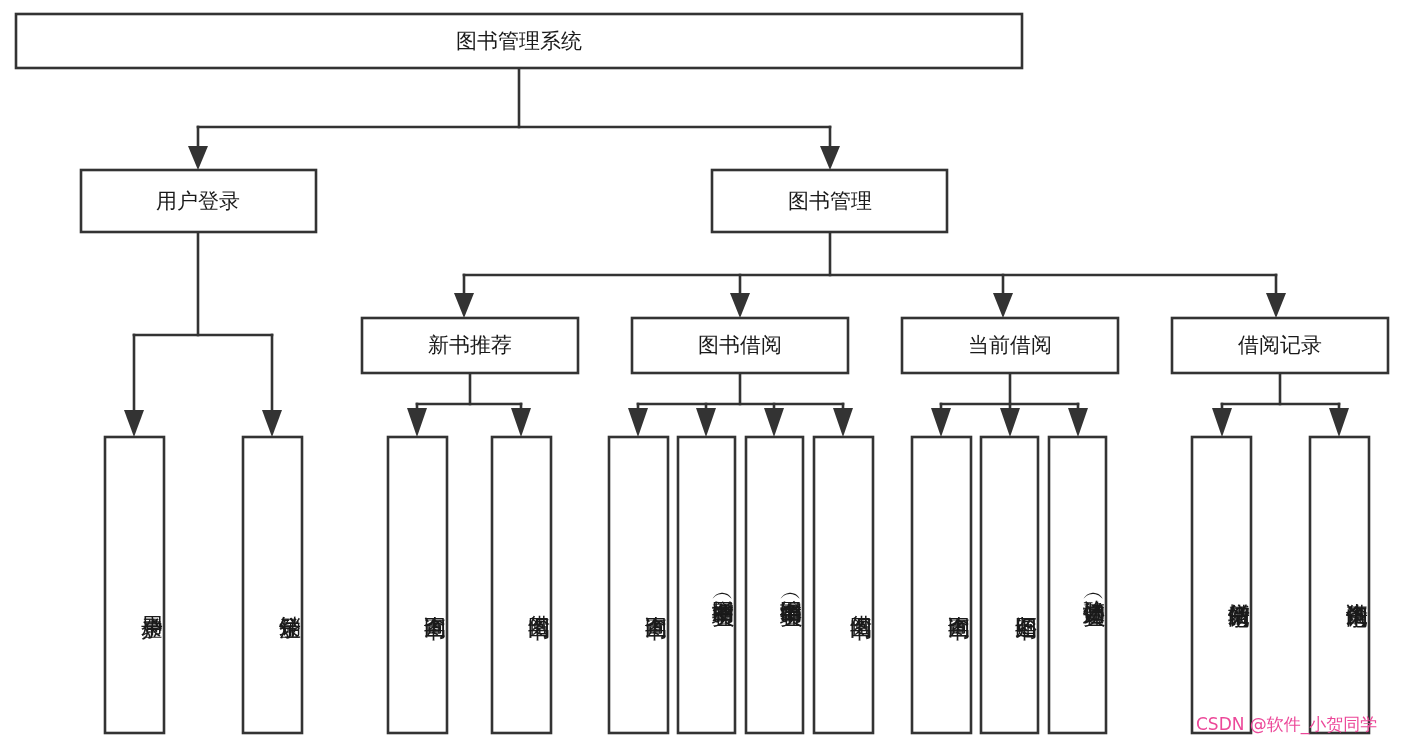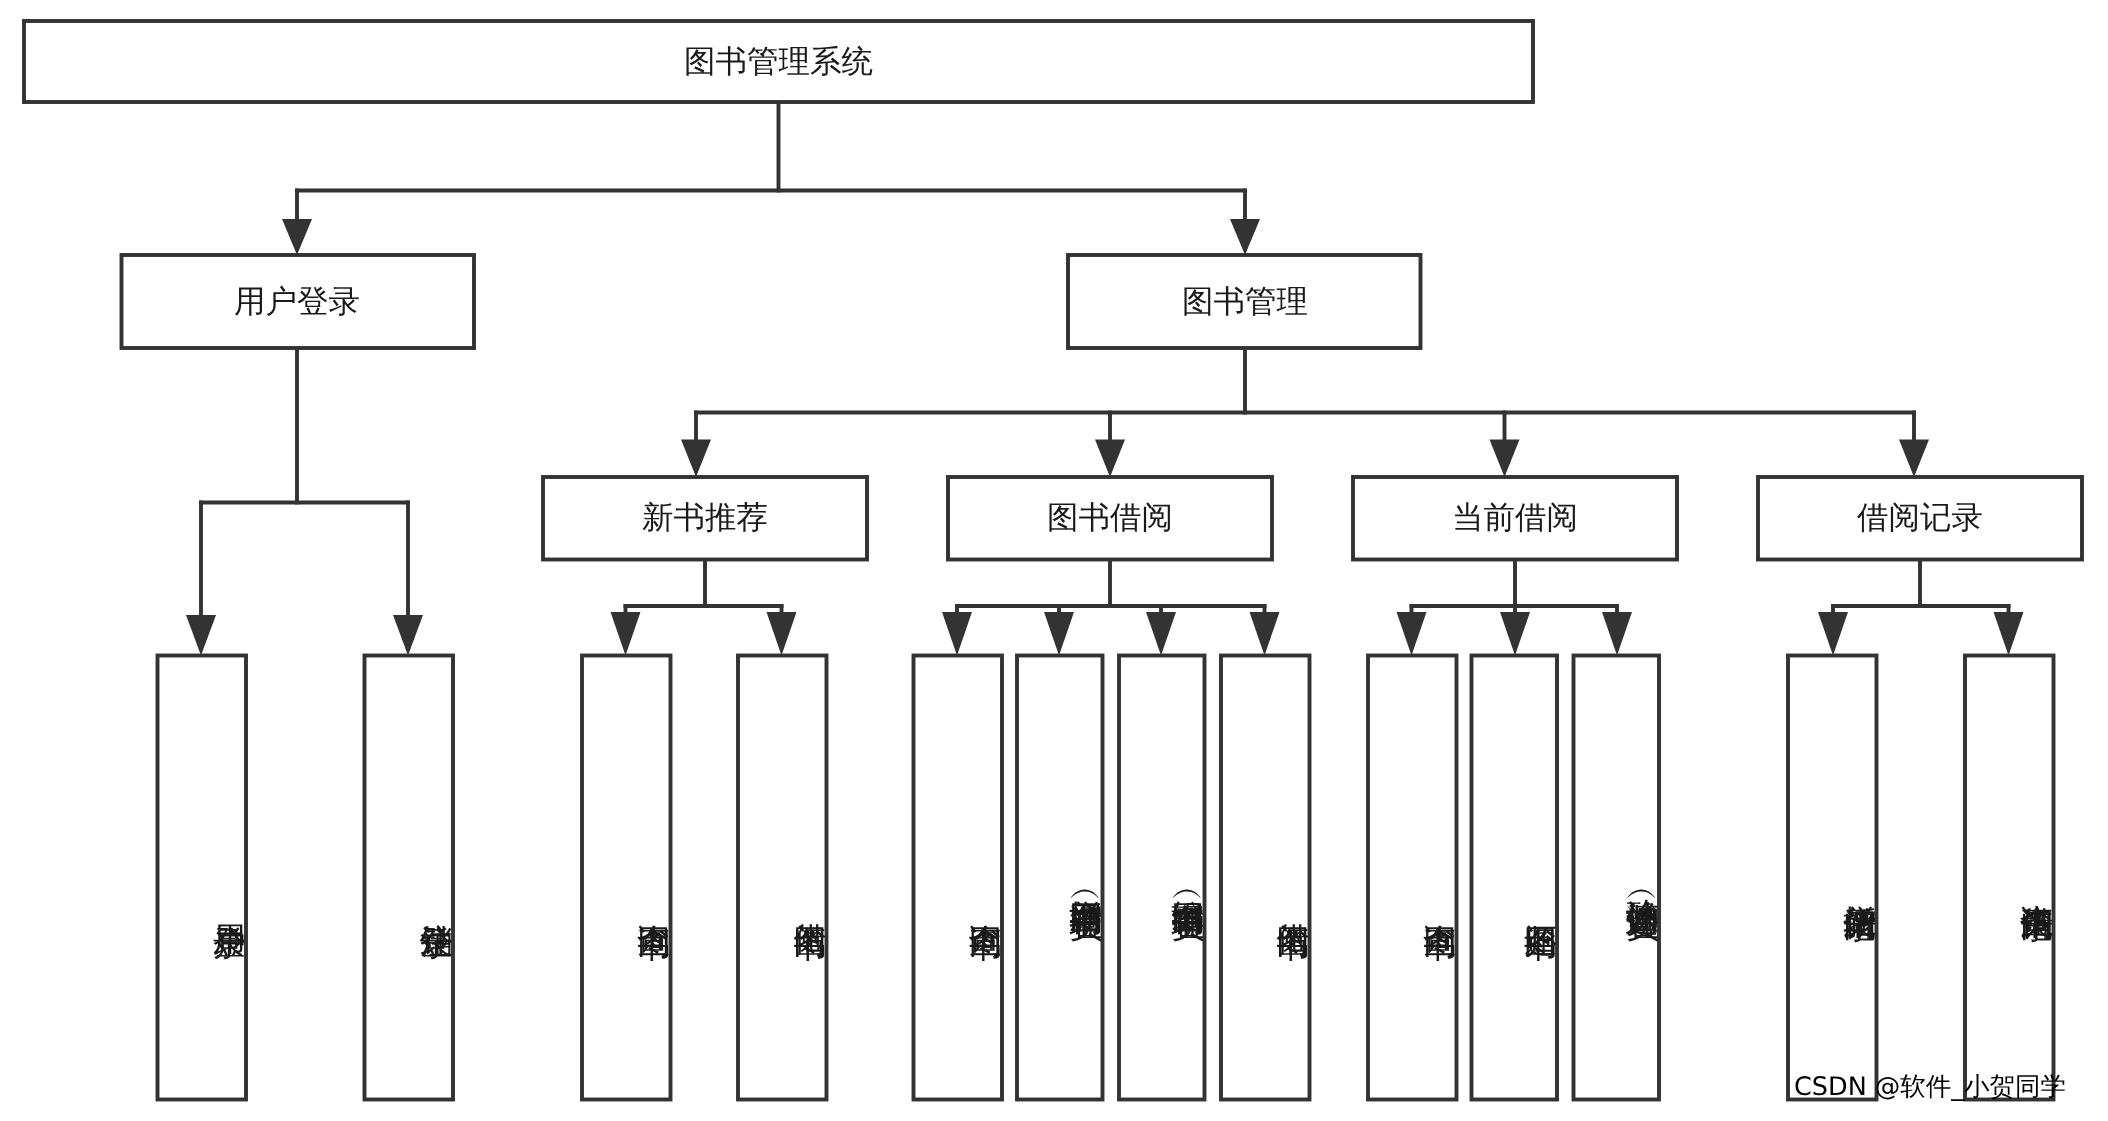--- a/index.html
+++ b/index.html
@@ -62,21 +62,21 @@
     white-space: nowrap;
     display: flex;
     align-items: flex-start;
     justify-content: center;
     user-select: none;
   }
   .watermark {
     position: absolute;
     font-family: "DejaVu Sans", "Liberation Sans", sans-serif;
     font-size: 17px;
-    color: #000000;
+    color: #ec4899;
     white-space: nowrap;
     user-select: none;
   }
 </style>
 </head>
 <body>
 
 <div id="diagram-root">
 
   <svg id="flow-svg" viewBox="0 0 1405 747">

